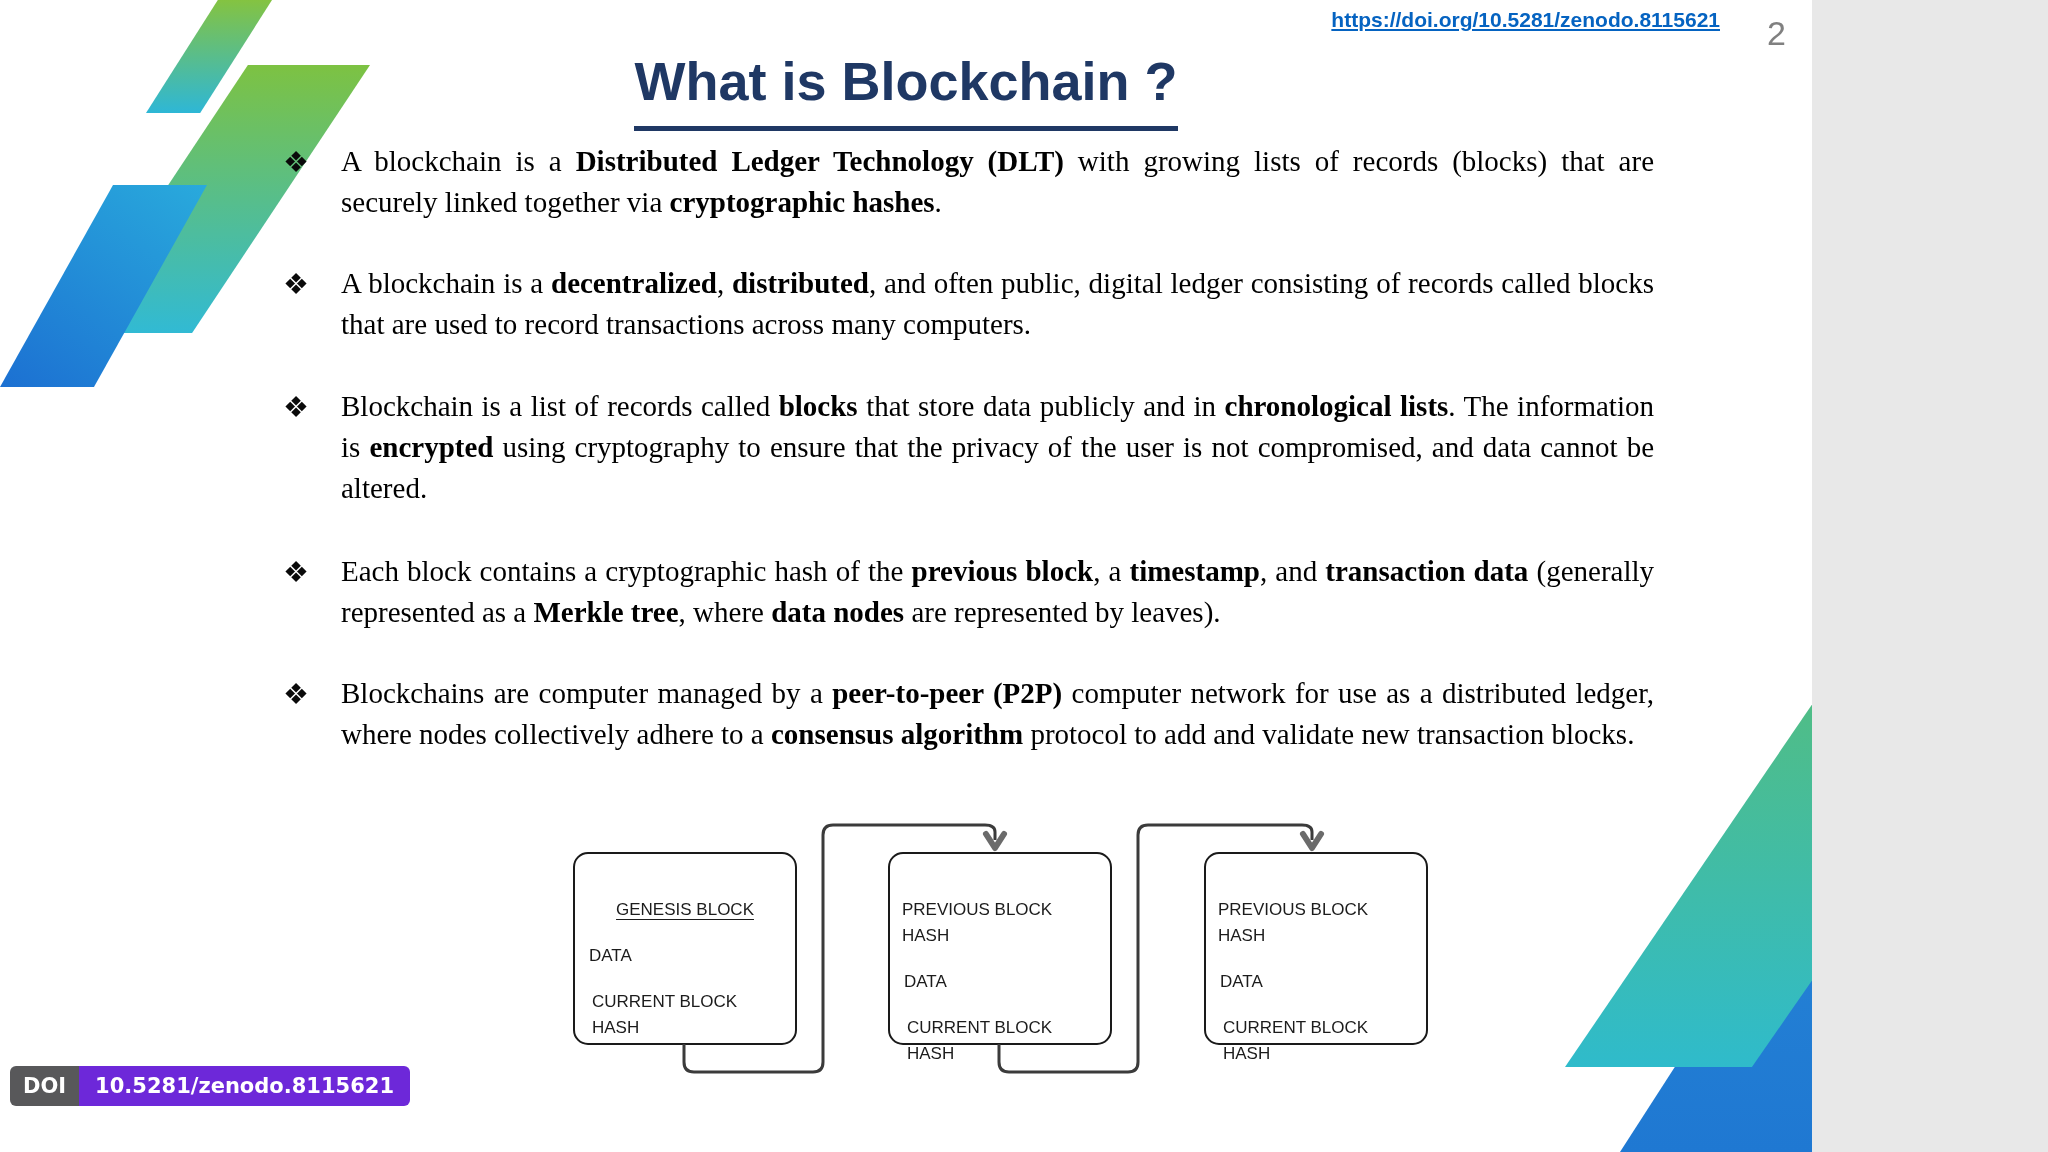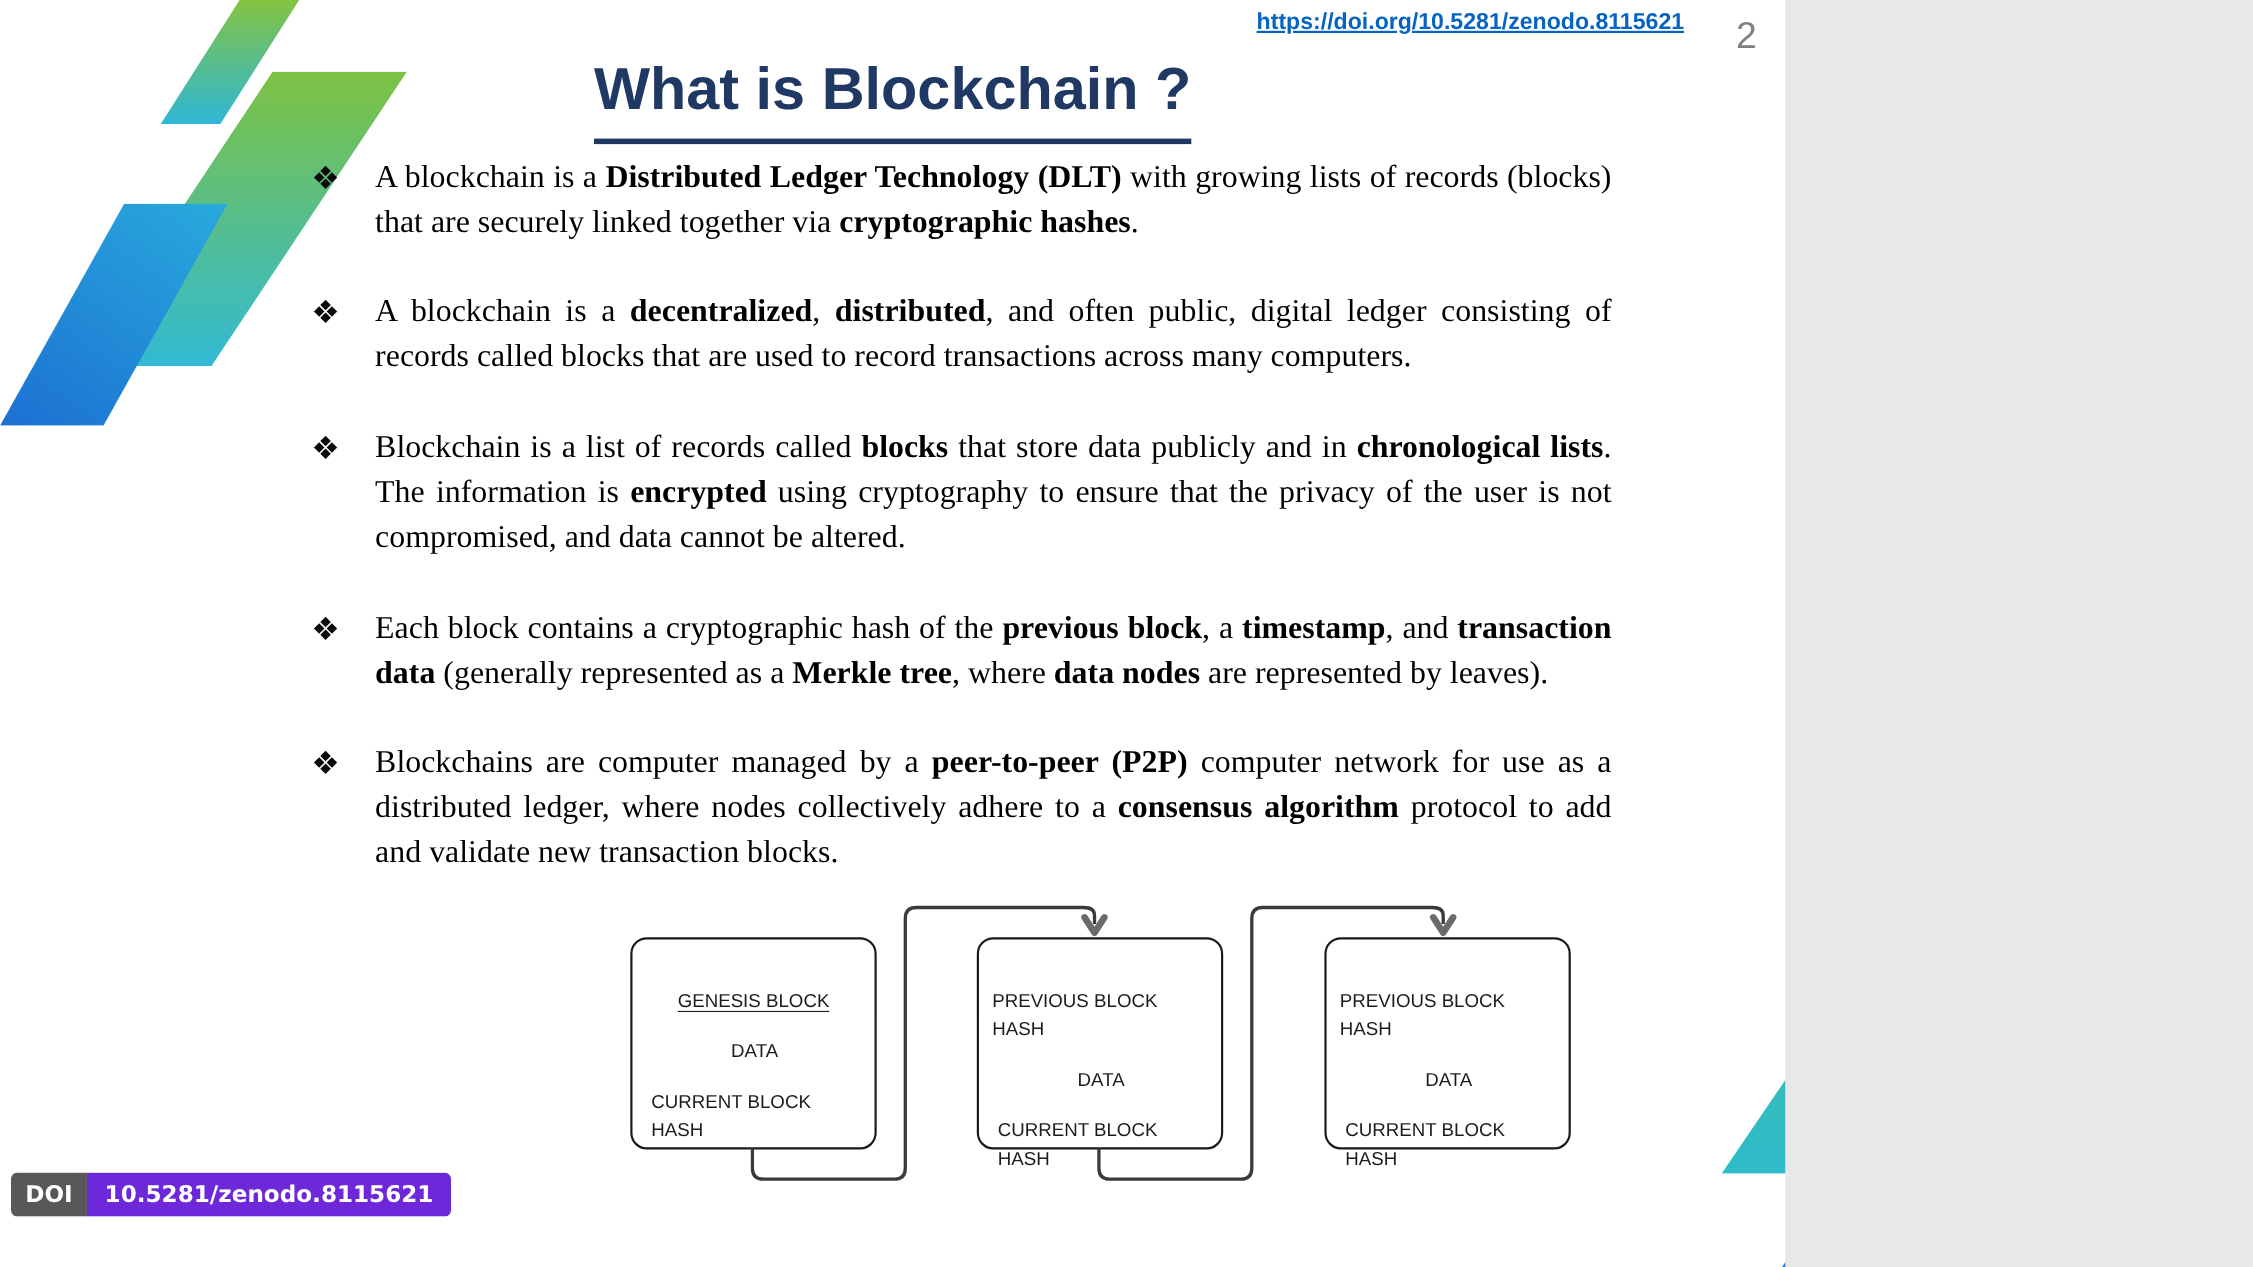--- a/index.html
+++ b/index.html
@@ -1,17 +1,17 @@
 <!DOCTYPE html>
 <html><head>
 <meta charset="utf-8">
 <style>
   html,body{margin:0;padding:0;background:#e8e8e8;}
   #slide{
-    position:relative;width:1623px;height:1152px;background:#ffffff;
+    position:relative;width:1812px;height:1152px;background:#ffffff;
     overflow:hidden;font-family:"Liberation Serif",serif;
   }
   
   .deco{position:absolute;}
   #deco-b{left:70px;top:65px;width:300px;height:268px;
     background:linear-gradient(#7dc242,#31bad4);
     clip-path:polygon(59.3% 0,100% 0,40.7% 100%,0 100%);}
   #deco-c{left:0;top:185px;width:207px;height:202px;
     background:linear-gradient(215deg,#29aadc,#1c70d2);
     clip-path:polygon(54.6% 0,100% 0,45.4% 100%,0 100%);}
@@ -58,21 +58,21 @@
   #connector-svg{position:absolute;left:0;top:0;width:2048px;height:1152px;z-index:3;pointer-events:none;}
   .chain-block{
     position:absolute;top:852px;width:224px;height:193px;box-sizing:border-box;
     background:#fff;border:2px solid #1a1a1a;border-radius:15px;z-index:2;
     font-family:"Liberation Sans",sans-serif;font-size:17px;color:#1c1c1c;
     padding:43px 12px 0 12px;
   }
   #block-0{left:573px;} #block-1{left:888px;} #block-2{left:1204px;}
   .chain-block .block-title{display:block;line-height:26px;margin-bottom:20px;}
   #block-0 .block-title{text-align:center;text-decoration:underline;text-underline-offset:4px;}
-  .chain-block .block-line1{display:block;line-height:26px;margin-bottom:20px;padding-left:2px;text-align:center;}
+  .chain-block .block-line1{display:block;line-height:26px;margin-bottom:20px;padding-left:2px;}
   .chain-block .block-line2{display:block;line-height:26px;padding-left:5px;}
   
   #doi-badge{
     position:absolute;left:10px;top:1066px;height:40px;z-index:5;display:flex;
     border-radius:6px;overflow:hidden;font-family:"DejaVu Sans",sans-serif;
     font-size:21px;font-weight:bold;color:#fff;cursor:pointer;
   }
   #doi-badge .badge-label{background:#58585a;line-height:40px;padding:0 13px;}
   #doi-badge .badge-value{background:#6d28d9;line-height:40px;padding:0 16px;}
 </style>

